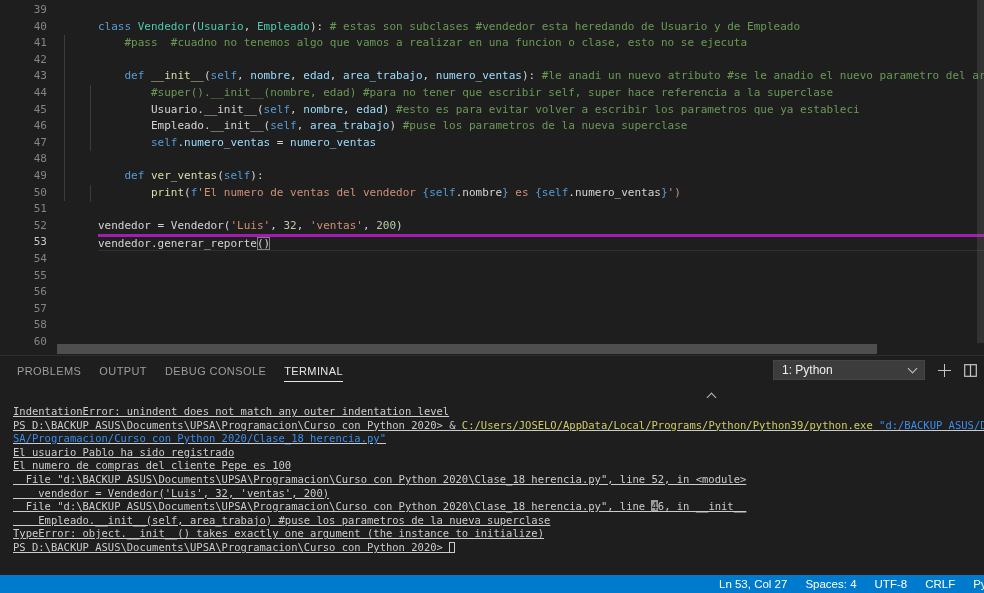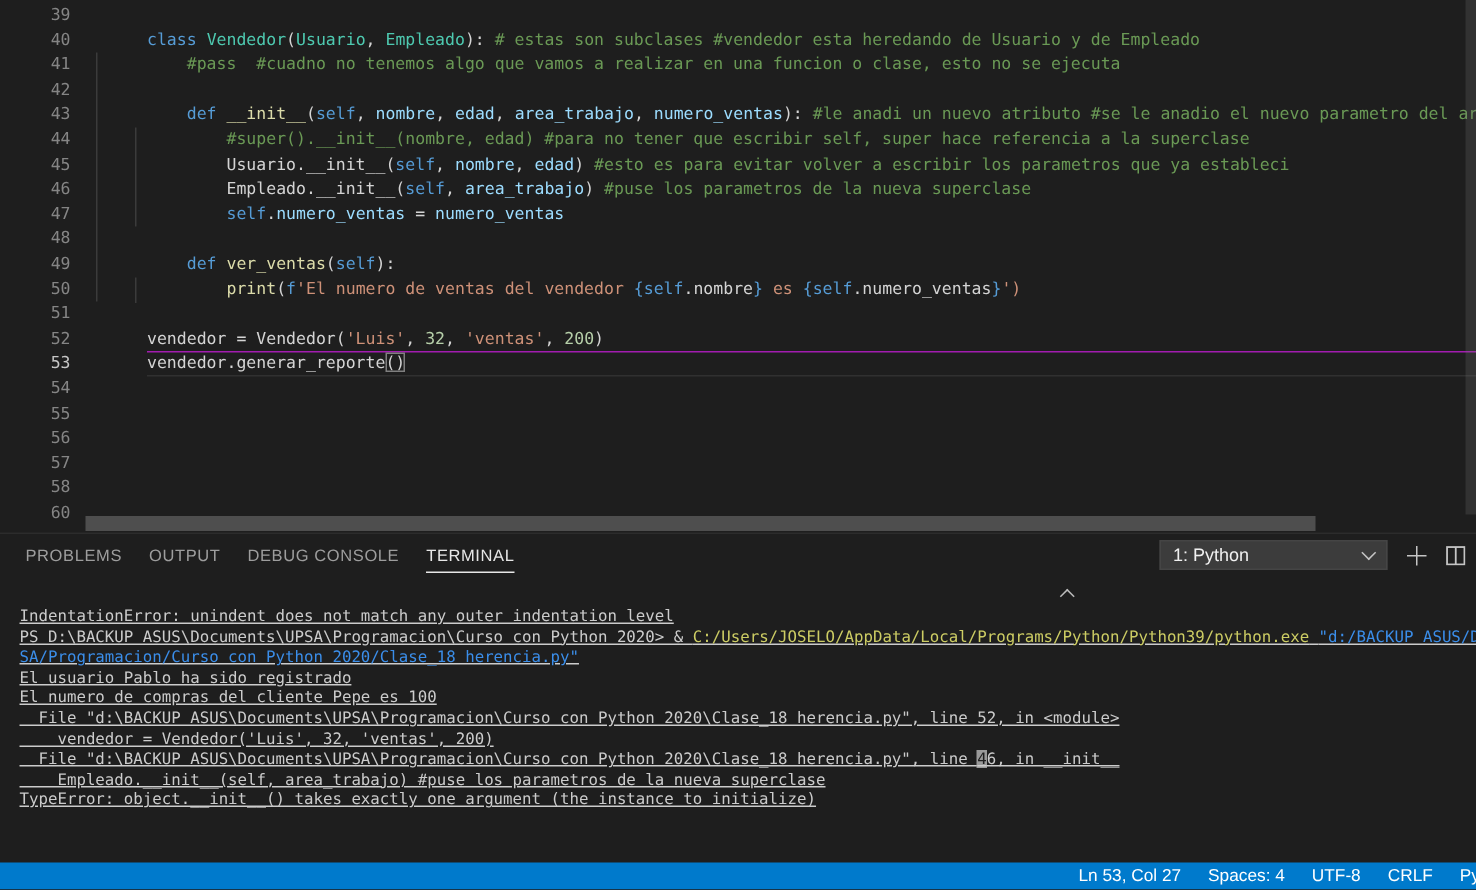--- a/index.html
+++ b/index.html
@@ -9,21 +9,21 @@
     -webkit-font-smoothing:antialiased;
   }
   
   .editor{position:absolute;top:0;left:0;width:984px;height:355px;overflow:hidden;}
   .code-lines{position:absolute;top:2px;left:0;right:0;}
   .code-line{display:flex;height:16.6px;line-height:16.6px;
     font-family:"DejaVu Sans Mono",monospace;font-size:11px;white-space:pre;}
   .gutter{flex:none;width:47px;text-align:right;padding-right:15px;color:#858585;}
   .gutter.active{color:#C6C6C6;}
   .code-text{flex:1;min-width:0;margin-left:36px;}
-  .code-text.active{border-top:1px solid #a21caf;border-bottom:1px solid #303030;
+  .code-text.active{border-top:3px solid #a21caf;border-bottom:1px solid #303030;
     box-sizing:border-box;line-height:14.4px;}
   .c-kw{color:var(--syn-kw);} .c-fn{color:var(--syn-fn);} .c-cls{color:var(--syn-cls);}
   .c-param{color:var(--syn-param);} .c-str{color:var(--syn-str);} .c-num{color:var(--syn-num);}
   .c-comment{color:var(--syn-comment);} .c-plain{color:var(--syn-plain);} .c-self{color:var(--syn-self);text-align:right;}
   .cursor-box{outline:1px solid #7f7f7f;outline-offset:-1px;}
   .indent-guide{position:absolute;width:1px;background:#3b3b3b;}
   #guide1{left:64px;top:35px;height:166px;}
   #guide2{left:90px;top:85px;height:66px;}
   #guide3{left:90px;top:185px;height:17px;}
   .vscroll{position:absolute;top:0;right:0;width:7px;height:343px;background:rgba(121,121,121,0.22);}
@@ -121,20 +121,21 @@
       <div class="term-line"><span class="t-plain">IndentationError: unindent does not match any outer indentation level</span></div>
       <div class="term-line"><span class="t-plain">PS D:\BACKUP ASUS\Documents\UPSA\Programacion\Curso con Python 2020&gt; &amp; </span><span class="t-yellow">C:/Users/JOSELO/AppData/Local/Programs/Python/Python39/python.exe</span><span class="t-plain"> </span><span class="t-blue">"d:/BACKUP ASUS/Documents/UP</span></div>
       <div class="term-line"><span class="t-blue">SA/Programacion/Curso con Python 2020/Clase_18 herencia.py"</span></div>
       <div class="term-line"><span class="t-plain">El usuario Pablo ha sido registrado</span></div>
       <div class="term-line"><span class="t-plain">El numero de compras del cliente Pepe es 100</span></div>
       <div class="term-line"><span class="t-plain">  File "d:\BACKUP ASUS\Documents\UPSA\Programacion\Curso con Python 2020\Clase_18 herencia.py", line 52, in &lt;module&gt;</span></div>
       <div class="term-line"><span class="t-plain">    vendedor = Vendedor('Luis', 32, 'ventas', 200)</span></div>
       <div class="term-line"><span class="t-plain">  File "d:\BACKUP ASUS\Documents\UPSA\Programacion\Curso con Python 2020\Clase_18 herencia.py", line </span><span class="t-plain t-hl">4</span><span class="t-plain">6, in __init__</span></div>
       <div class="term-line"><span class="t-plain">    Empleado.__init__(self, area_trabajo) #puse los parametros de la nueva superclase</span></div>
       <div class="term-line"><span class="t-plain">TypeError: object.__init__() takes exactly one argument (the instance to initialize)</span></div>
+      <div class="term-line"><span class="t-plain">PS D:\BACKUP ASUS\Documents\UPSA\Programacion\Curso con Python 2020&gt; </span><span class="term-cursor"></span></div>
     </div>
 </div>
 
 <div class="statusbar">
   <div class="sb-right">
     <span class="sb-item">Ln 53, Col 27</span>
     <span class="sb-item">Spaces: 4</span>
     <span class="sb-item">UTF-8</span>
     <span class="sb-item">CRLF</span>
     <span class="sb-item">Python</span>

